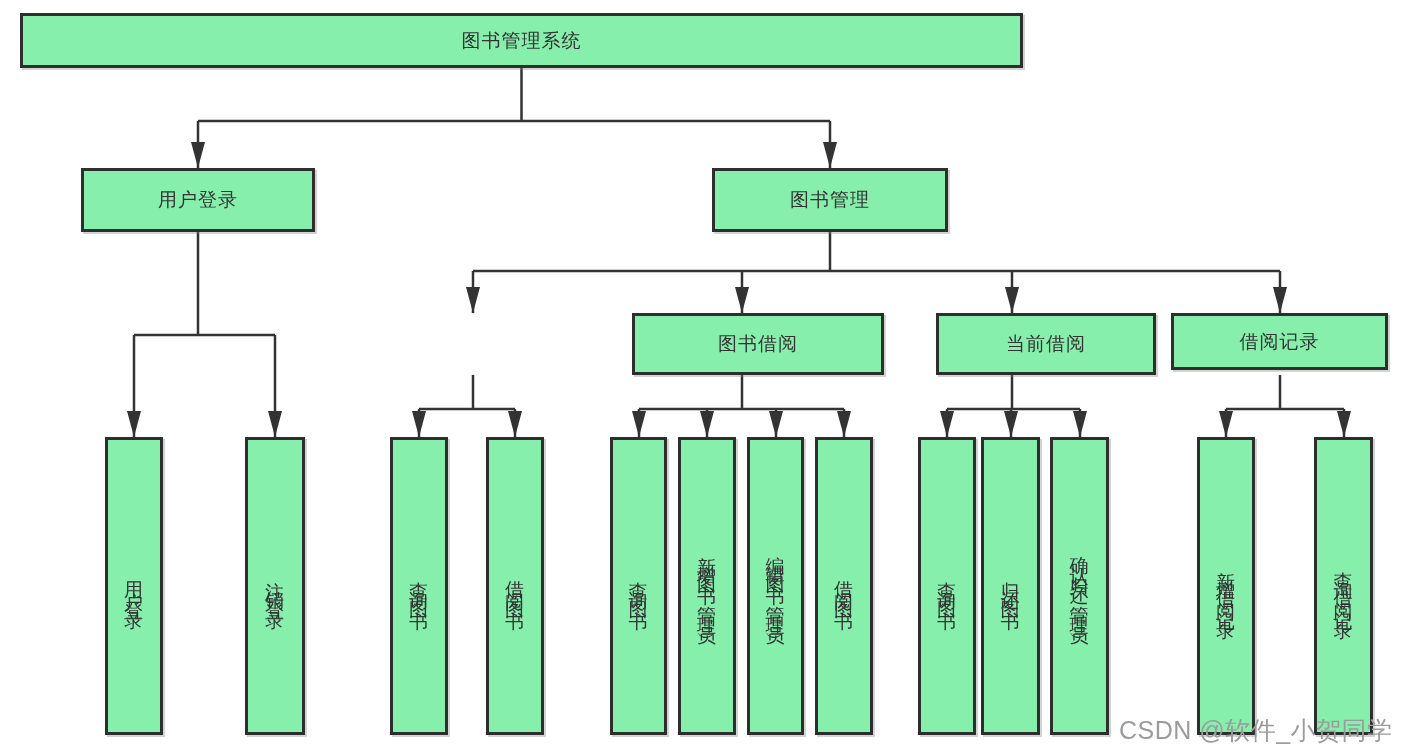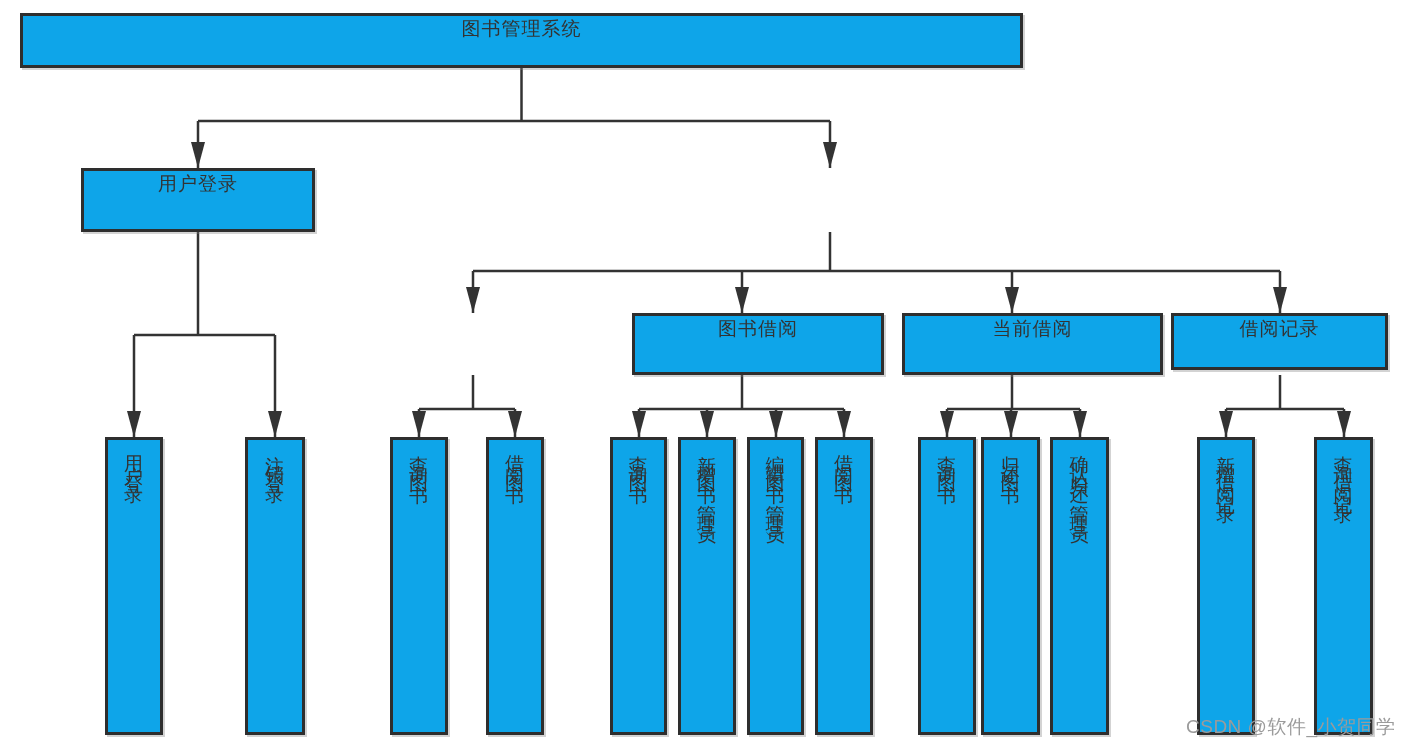--- a/index.html
+++ b/index.html
@@ -17,24 +17,25 @@
   }
   .connectors {
     position: absolute;
     left: 0;
     top: 0;
     pointer-events: none;
   }
   .node {
     position: absolute;
     box-sizing: border-box;
-    background: #0ea5e9;
+    background: #86efac;
     border: 3px solid #2e2e2e;
     box-shadow: 2px 2px 0 rgba(130,130,130,0.35);
     display: flex;
+    align-items: center;
     justify-content: center;
     color: #333333;
     z-index: 2;
   }
   .node .h-label {
     font-size: 19px;
     letter-spacing: 1px;
     color: #333333;
     white-space: nowrap;
   }
@@ -42,23 +43,23 @@
     writing-mode: vertical-rl;
     text-orientation: mixed;
     font-size: 19px;
     letter-spacing: 10px;
     line-height: 1;
     color: #333333;
     white-space: nowrap;
   }
   .watermark {
     position: absolute;
-    left: 1186px;
+    left: 1119px;
     top: 714px;
-    font-size: 19px;
+    font-size: 25px;
     color: #9b9b9b;
     letter-spacing: 0.5px;
     white-space: nowrap;
     z-index: 3;
   }
 </style>
 </head>
 <body>
 
 <div class="canvas">
@@ -113,25 +114,28 @@
     </g>
   </svg>
 
   <div class="node" style="left:20px;top:13px;width:1003px;height:55px">
     <span class="h-label">图书管理系统</span>
   </div>
 
   <div class="node" style="left:81px;top:168px;width:234px;height:64px">
     <span class="h-label">用户登录</span>
   </div>
+  <div class="node" style="left:712px;top:168px;width:236px;height:64px">
+    <span class="h-label">图书管理</span>
+  </div>
 
   <div class="node" style="left:632px;top:313px;width:252px;height:62px">
     <span class="h-label">图书借阅</span>
   </div>
-  <div class="node" style="left:902px;top:313px;width:261px;height:62px">
+  <div class="node" style="left:936px;top:313px;width:220px;height:62px">
     <span class="h-label">当前借阅</span>
   </div>
   <div class="node" style="left:1171px;top:313px;width:217px;height:57px">
     <span class="h-label">借阅记录</span>
   </div>
 
   <div class="node leaf" style="left:105px;top:437px;width:58px;height:298px">
     <span class="v-label">用户登录</span>
   </div>
   <div class="node leaf" style="left:245px;top:437px;width:60px;height:298px">

